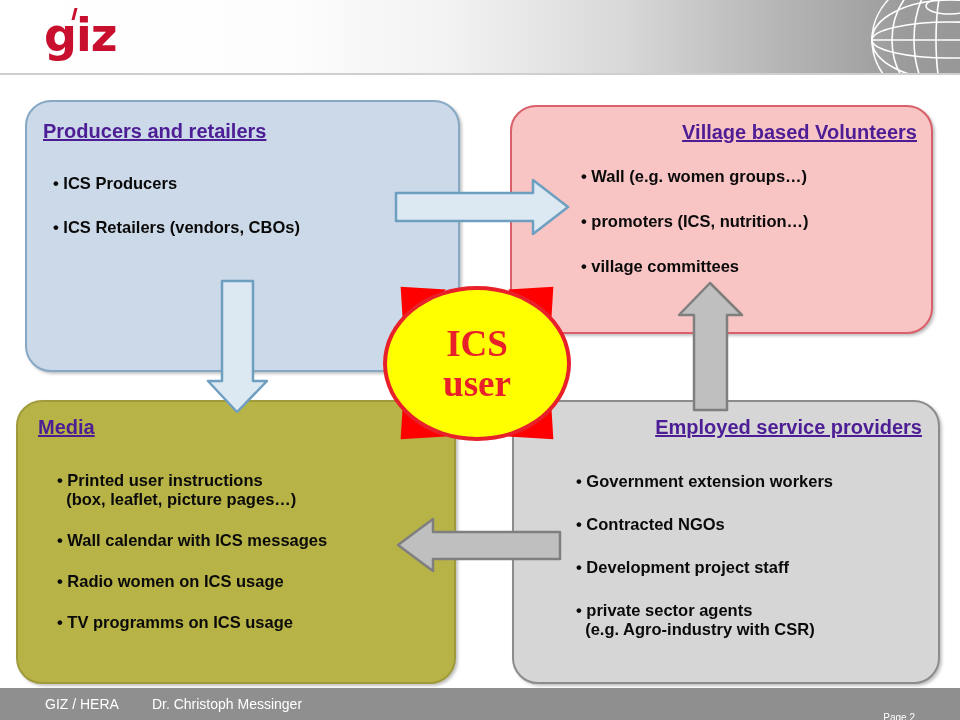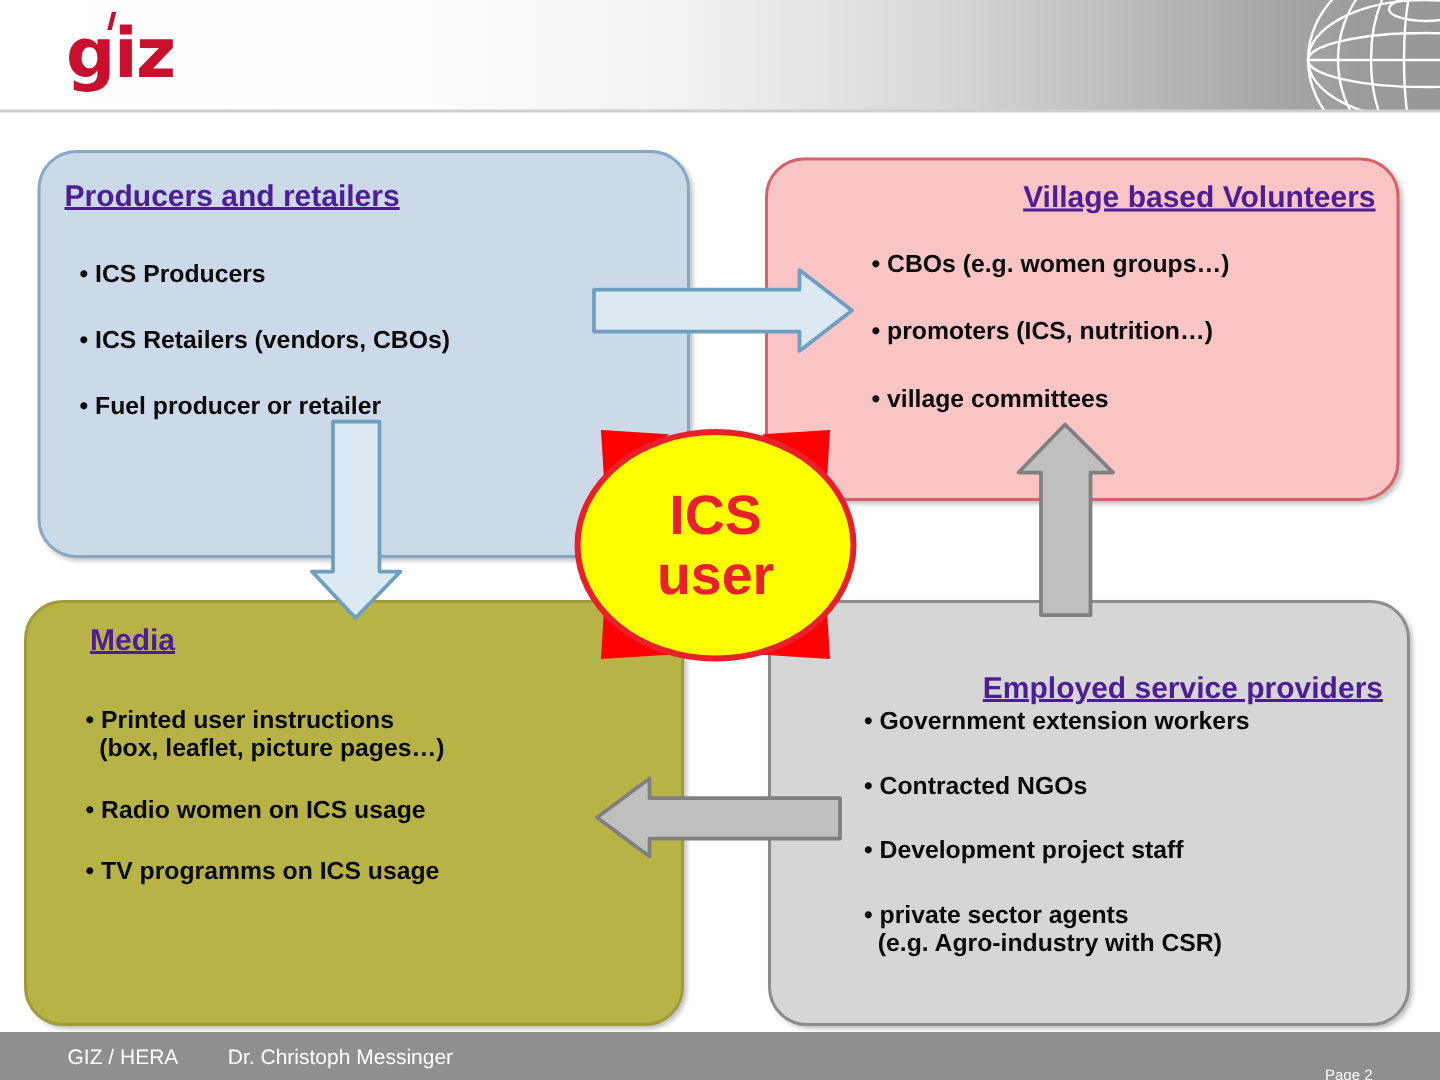--- a/index.html
+++ b/index.html
@@ -107,35 +107,34 @@
   #box-volunteers .bullets { position: absolute; left: 57px; top: 48px; }
   #box-volunteers .bullets li { margin-bottom: 26px; }
 
   #box-media {
     left: 16px; top: 400px;
     width: 440px; height: 284px;
     background: #b8b347;
     border: 2px solid #a09b3a;
     box-shadow: 2px 2px 3px rgba(120,120,120,.45);
   }
-  #box-media .box-title { position: absolute; left: 42px; top: 14px; text-decoration: underline; }
+  #box-media .box-title { position: absolute; left: 20px; top: 14px; text-decoration: underline; }
   #box-media .bullets { position: absolute; left: 27px; top: 57px; }
   #box-media .bullets li { margin-bottom: 22px; }
 
   #box-providers {
     left: 512px; top: 400px;
     width: 428px; height: 284px;
     background: #d6d6d6;
     border: 2px solid #8c8c8c;
     box-shadow: 2px 2px 3px rgba(120,120,120,.45);
   }
   #box-providers .box-title {
     position: absolute; left: 0; right: 16px; top: 14px;
     text-align: right;
-    margin-top: 32px;
   }
   #box-providers .bullets { position: absolute; left: 50px; top: 58px; }
   #box-providers .bullets li { margin-bottom: 24px; }
 
   
   #arrows {
     position: absolute;
     left: 0; top: 0;
     width: 960px; height: 720px;
     pointer-events: none;
@@ -154,21 +153,21 @@
     flex-direction: column;
     align-items: center;
     justify-content: center;
     z-index: 5;
   }
   #ics-ellipse .line {
     font-size: 37px;
     font-weight: bold;
     color: #e8202a;
     line-height: 40px;
-    font-family: Liberation Sans, sans-serif;
+    font-family: Liberation Serif, serif;
     text-align: right;
   }
 
   
   #footer {
     position: absolute;
     left: 0; top: 688px;
     width: 960px; height: 32px;
     background: #8f8f8f;
   }
@@ -209,38 +208,38 @@
     <span class="accent"></span>
   </div>
 </div>
 <div id="header-rule"></div>
 
 <div class="box" id="box-producers">
   <div class="box-title">Producers and retailers</div>
   <ul class="bullets">
     <li>• ICS Producers</li>
     <li>• ICS Retailers (vendors, CBOs)</li>
-    <li>• Fuel producer or retailer</li>
   </ul>
 </div>
 
 <div class="box" id="box-volunteers">
   <div class="box-title">Village based Volunteers</div>
   <ul class="bullets">
-    <li>• CBOs (e.g. women groups…)</li>
+    <li>• Wall (e.g. women groups…)</li>
     <li>• promoters (ICS, nutrition…)</li>
     <li>• village committees</li>
   </ul>
 </div>
 
 <div class="box" id="box-media">
   <div class="box-title">Media</div>
   <ul class="bullets">
     <li>• Printed user instructions
   (box, leaflet, picture pages…)</li>
+    <li>• Wall calendar with ICS messages</li>
     <li>• Radio women on ICS usage</li>
     <li>• TV programms on ICS usage</li>
   </ul>
 </div>
 
 <div class="box" id="box-providers">
   <div class="box-title">Employed service providers</div>
   <ul class="bullets">
     <li>• Government extension workers</li>
     <li>• Contracted NGOs</li>

